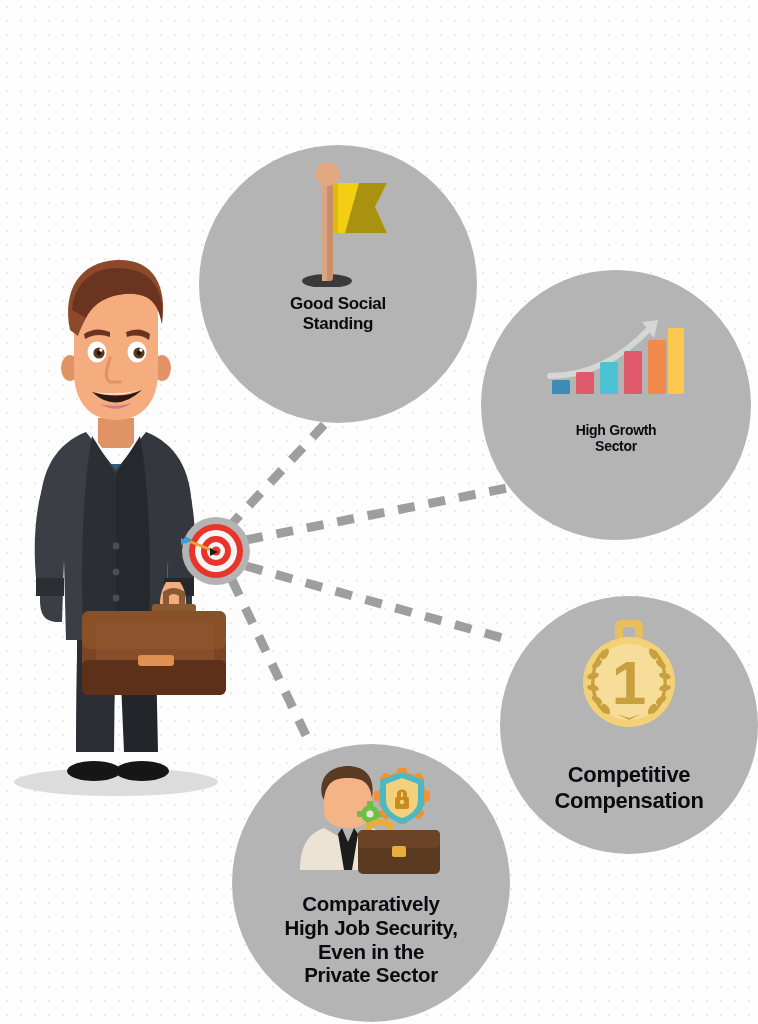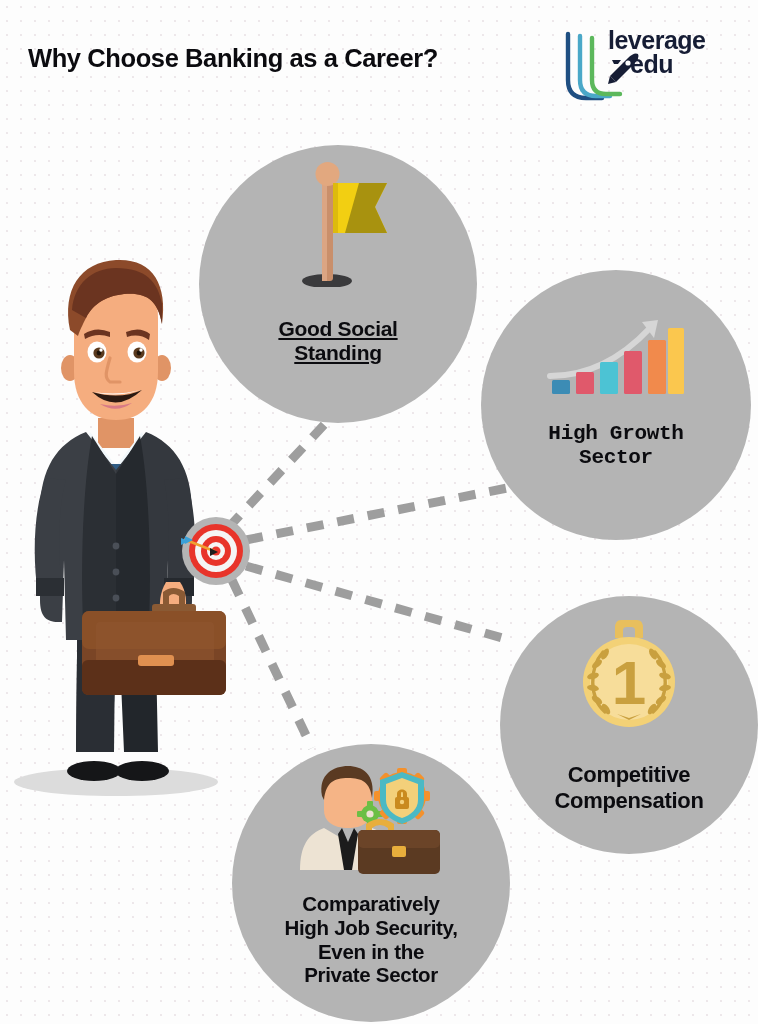--- a/index.html
+++ b/index.html
@@ -88,62 +88,39 @@
     white-space:pre-line;
     z-index:2;
   }
   .bubble-icon {
     position:relative;
     z-index:2;
   }
 
   #bubble-social      { left:199px; top:145px; width:278px; height:278px; }
   #bubble-social .bubble-icon  { margin-top:10px; }
-  #bubble-social .bubble-label { margin-top:26px; font-size:21px;text-decoration:underline; }
+  #bubble-social .bubble-label { margin-top:3px; font-size:17px; }
 
   #bubble-growth      { left:481px; top:270px; width:270px; height:270px; }
   #bubble-growth .bubble-icon  { margin-top:48px; }
-  #bubble-growth .bubble-label { margin-top:22px; font-size:21px;font-family:Liberation Mono, monospace; }
+  #bubble-growth .bubble-label { margin-top:22px; font-size:14px; }
 
   #bubble-compensation{ left:500px; top:596px; width:258px; height:258px; }
   #bubble-compensation .bubble-icon  { margin-top:20px; }
   #bubble-compensation .bubble-label { margin-top:26px; font-size:22px; }
 
   #bubble-security    { left:232px; top:744px; width:278px; height:278px; }
   #bubble-security .bubble-icon  { margin-top:22px; }
   #bubble-security .bubble-label { margin-top:14px; font-size:20.5px; }
 </style>
 </head>
 <body>
 
 <div id="infographic">
 
-  <div id="header">
-    <div id="page-title">Why Choose Banking as a Career?</div>
-
-    <div id="logo">
-      <svg width="165" height="84" viewBox="0 0 165 84">
-
-        <path d="M12,10 L12,56 Q12,74 30,74 L46,74" fill="none" stroke="#1f4f82" stroke-width="4.4" stroke-linecap="round"></path>
-        <path d="M24,12 L24,56 Q24,72 40,72 L54,72" fill="none" stroke="#4aa8c8" stroke-width="4.4" stroke-linecap="round"></path>
-        <path d="M36,14 L36,56 Q36,70 50,70 L64,70" fill="none" stroke="#5cb85c" stroke-width="4.4" stroke-linecap="round"></path>
-
-        <g transform="translate(52,30)">
-          <path d="M2,22 L20,4 Q26,-2 30,0 Q32,4 26,10 L8,28 Z" fill="#161d35"></path>
-          <path d="M2,22 L8,28 L0,30 Z" fill="#161d35"></path>
-          <circle cx="20" cy="9" r="2.6" fill="#fdfdfd"></circle>
-          <path d="M4,6 L13,6 L10,10 L6,10 Z" fill="#161d35"></path>
-        </g>
-      </svg>
-      <div id="logo-text-wrap">
-        <span class="logo-word">leverage</span>
-        <span class="logo-word second">edu</span>
-      </div>
-    </div>
-  </div>
 
   <svg class="layer" id="connector-layer" viewBox="0 0 758 1024">
     <g stroke="#9e9e9e" stroke-width="9" stroke-linecap="butt" stroke-dasharray="17 14" fill="none">
       <line x1="228" y1="528" x2="336" y2="412"></line>
       <line x1="246" y1="540" x2="512" y2="487"></line>
       <line x1="246" y1="566" x2="506" y2="639"></line>
       <line x1="232" y1="580" x2="312" y2="748"></line>
     </g>
   </svg>
 

